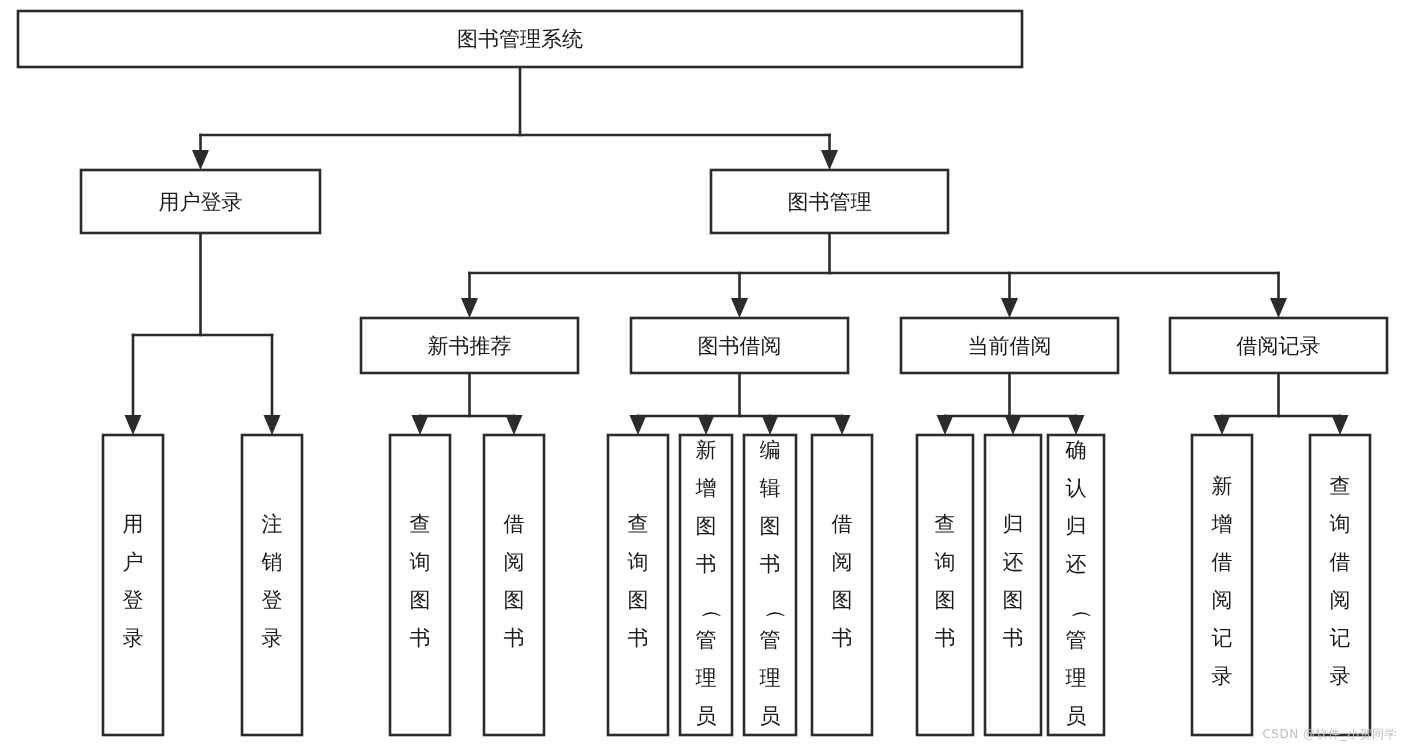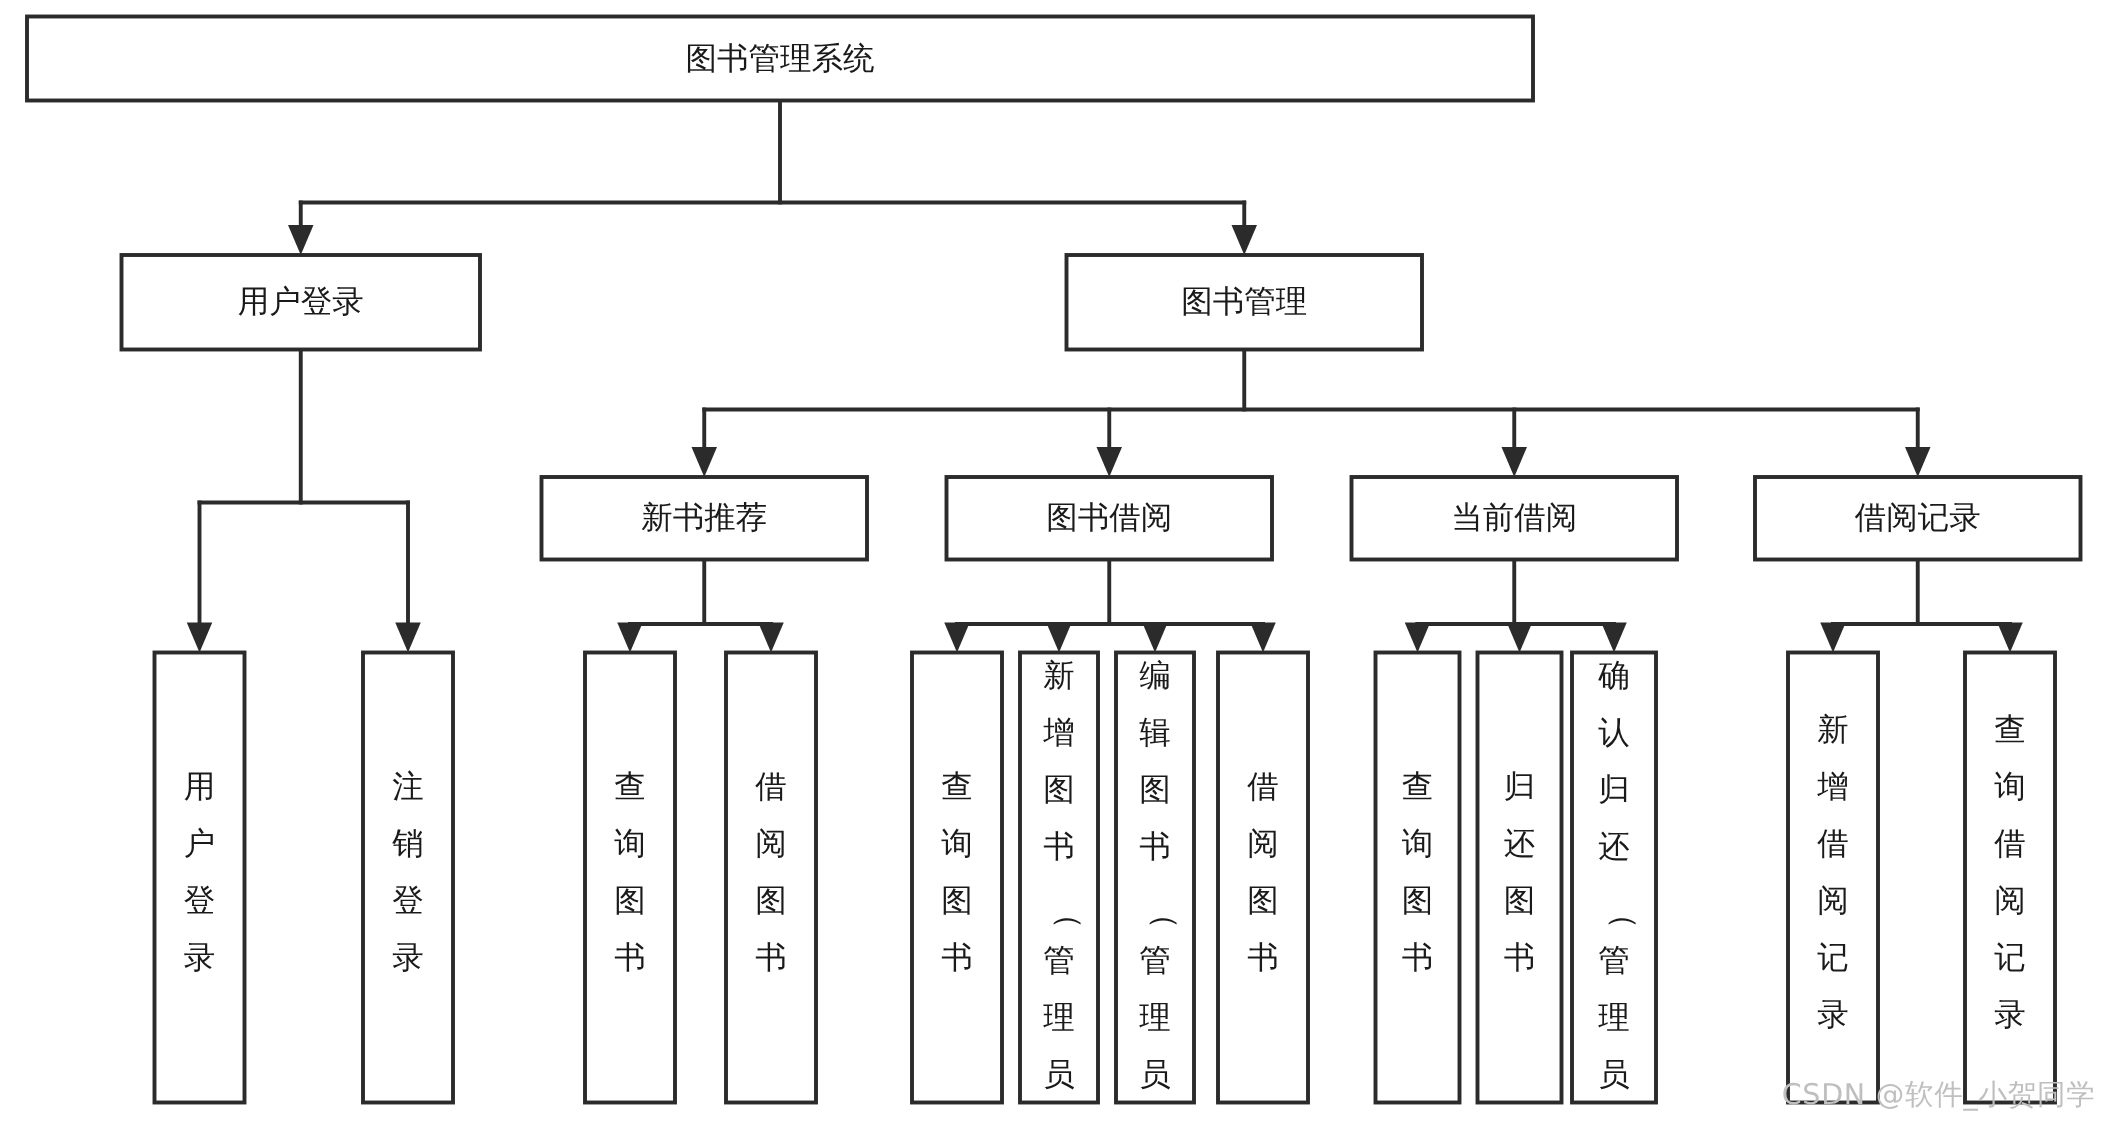--- a/index.html
+++ b/index.html
@@ -51,21 +51,21 @@
   }
   .arrow-head {
     fill: #2b2b2b;
     stroke: none;
   }
   .watermark {
     position: absolute;
     right: 8px;
     bottom: 4px;
     font-family: "DejaVu Sans", "Liberation Sans", sans-serif;
-    font-size: 19px;
+    font-size: 12px;
     color: #bfbfbf;
     white-space: nowrap;
     pointer-events: none;
     letter-spacing: 0.5px;
   }
 </style>
 </head>
 <body>
 
 <div id="diagram-root">

